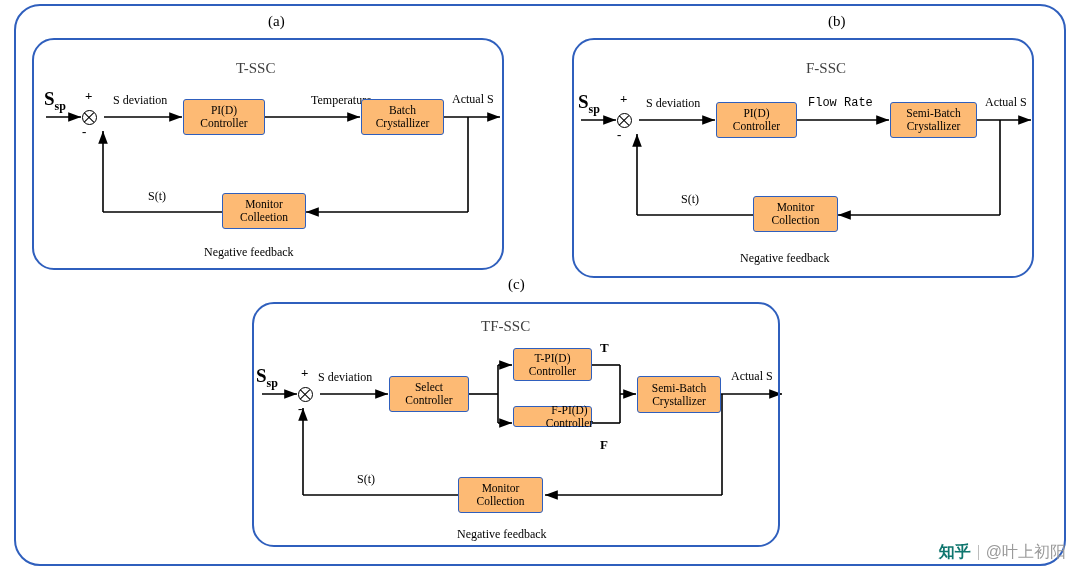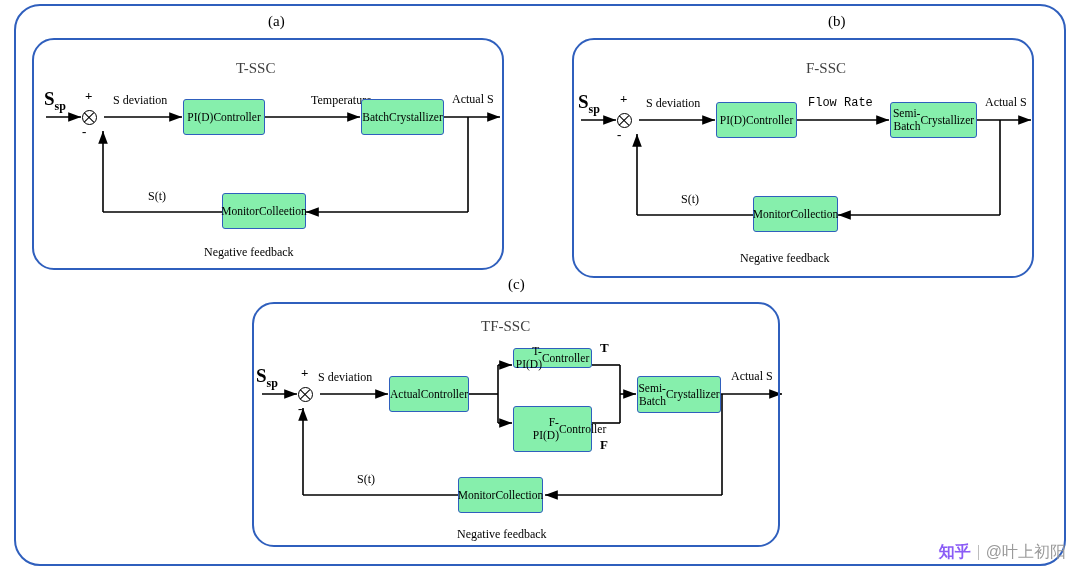--- a/index.html
+++ b/index.html
@@ -52,26 +52,27 @@
     position: absolute;
     font-size: 15px;
     color: #404040;
     white-space: nowrap;
   }
   .block {
     position: absolute;
     border: 1.4px solid #2f5fbd;
     border-radius: 3px;
     box-sizing: border-box;
-    background: #86efac;
+    background: #fdba74;
     font-size: 11.5px;
     line-height: 1.12;
     text-align: right;
     color: #000;
     display: flex;
+    flex-direction: column;
     align-items: center;
     justify-content: center;
     padding: 1px 2px;
   }
   .lbl {
     position: absolute;
     font-size: 12px;
     white-space: nowrap;
     color: #000;
   }
@@ -127,21 +128,21 @@
     display: flex;
     align-items: center;
     gap: 7px;
     font-family: "Liberation Sans", sans-serif;
     font-size: 16px;
     color: #9a9a9a;
   }
   .wm-logo {
     font-weight: bold;
     font-size: 16px;
-    color: #8b5cf6;
+    color: #0f766e;
   }
   .wm-sep {
     width: 1px;
     height: 15px;
     background: #bdbdbd;
   }
 </style>
 </head>
 <body>
 
@@ -274,31 +275,31 @@
 
   <div class="ssp" style="left:256px; top:365px;">
     <span>S</span><sub>sp</sub>
   </div>
   <div class="sum" style="left:298px; top:387px;"></div>
   <div class="lbl sym" style="left:301px; top:365px;">+</div>
   <div class="lbl sym" style="left:298px; top:401px;">-</div>
   <div class="lbl" style="left:318px; top:370px;">S deviation</div>
 
   <div class="block" style="left:389px; top:376px; width:80px; height:36px;">
-    <span>Actual</span>
-    <span>Controller</span>
-  </div>
-
-  <div class="block" style="left:513px; top:348px; width:79px; height:20px;">
+    <span>Select</span>
+    <span>Controller</span>
+  </div>
+
+  <div class="block" style="left:513px; top:348px; width:79px; height:33px;">
     <span>T-PI(D)</span>
     <span>Controller</span>
   </div>
   <div class="lbl sym" style="left:600px; top:340px;">T</div>
 
-  <div class="block" style="left:513px; top:406px; width:79px; height:46px;padding-left:36px;">
+  <div class="block" style="left:513px; top:406px; width:79px; height:21px;padding-left:36px;">
     <span>F-PI(D)</span>
     <span>Controller</span>
   </div>
   <div class="lbl sym" style="left:600px; top:437px;">F</div>
 
   <div class="block" style="left:637px; top:376px; width:84px; height:37px;">
     <span>Semi-Batch</span>
     <span>Crystallizer</span>
   </div>
 

